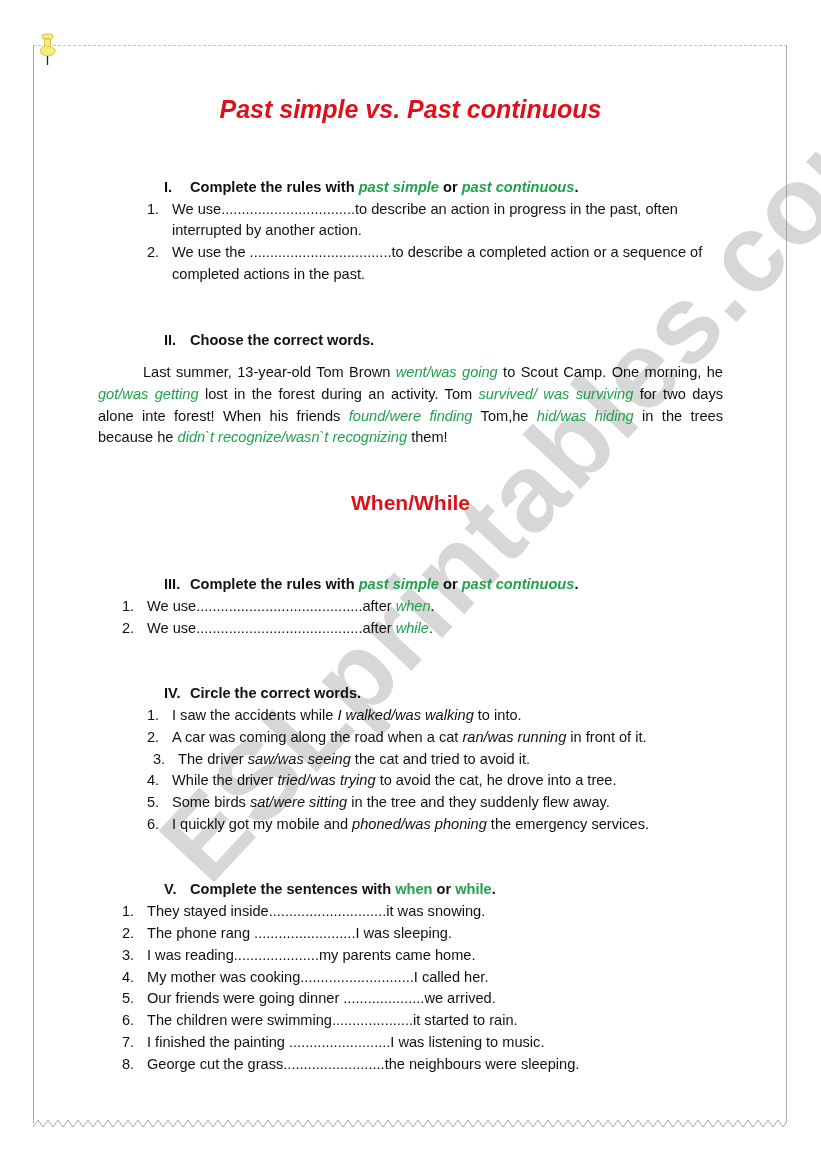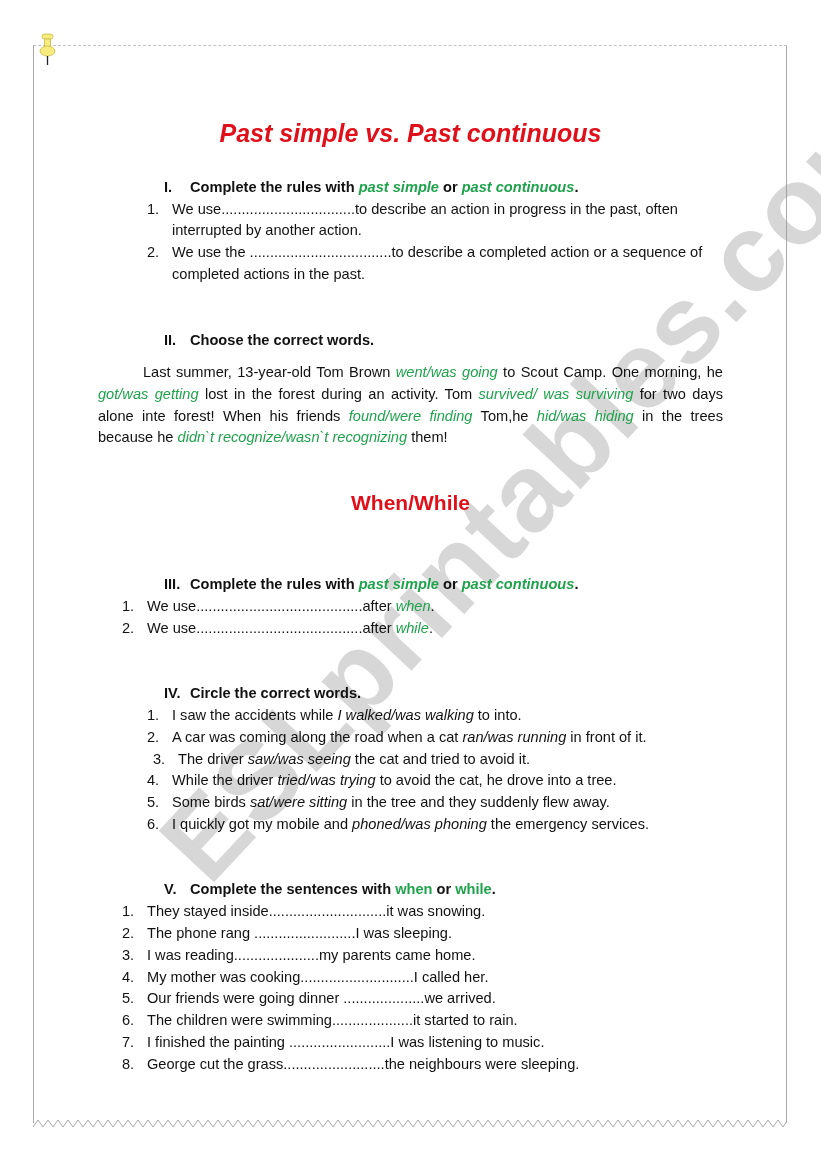--- a/index.html
+++ b/index.html
@@ -8,21 +8,21 @@
     .page-frame { position: absolute; left: 33px; top: 45px; width: 754px; height: 1078px;
       border-left: 1px solid #a9a9a9; border-right: 1px solid #a9a9a9; border-top: 1px dashed #c4c4c4; box-sizing: border-box; }
     .zigzag { position: absolute; left: 33px; top: 1118px; width: 754px; height: 10px; }
     .pin { position: absolute; left: 36px; top: 33px; width: 24px; height: 34px; }
     .watermark { position: absolute; left: 60px; top: 520px; width: 760px; text-align: center;
       font-family: "Liberation Sans", sans-serif; font-weight: bold; font-size: 110px;
       color: rgba(150,150,150,0.38); transform: rotate(-47deg); transform-origin: center center;
       letter-spacing: 2px; white-space: nowrap; pointer-events: none; }
     .content { position: absolute; left: 0; top: 0; width: 821px; font-size: 14.6px; line-height: 21.8px; }
     .title { position: absolute; width: 821px; text-align: center; color: #e0101a; font-weight: bold; }
-    .title-1 { top: 99px; font-size: 25px; font-style: italic; margin-top: 24px; }
+    .title-1 { top: 99px; font-size: 25px; font-style: italic; }
     .title-2 { top: 492px; font-size: 21px; }
     .heading { position: absolute; font-weight: bold; margin-left: 42px; }
     .heading .num { display: inline-block; width: 26px; }
     .green { color: #1fa24c; }
     .green-i { color: #1fa24c; font-style: italic; }
     .it { font-style: italic; }
     .line { position: absolute; white-space: nowrap; }
     .line .n { display: inline-block; width: 25px; }
     .para { position: absolute; left: 98px; top: 362px; width: 625px; text-align: justify; }
     .para p { margin: 0; text-indent: 45px; }

